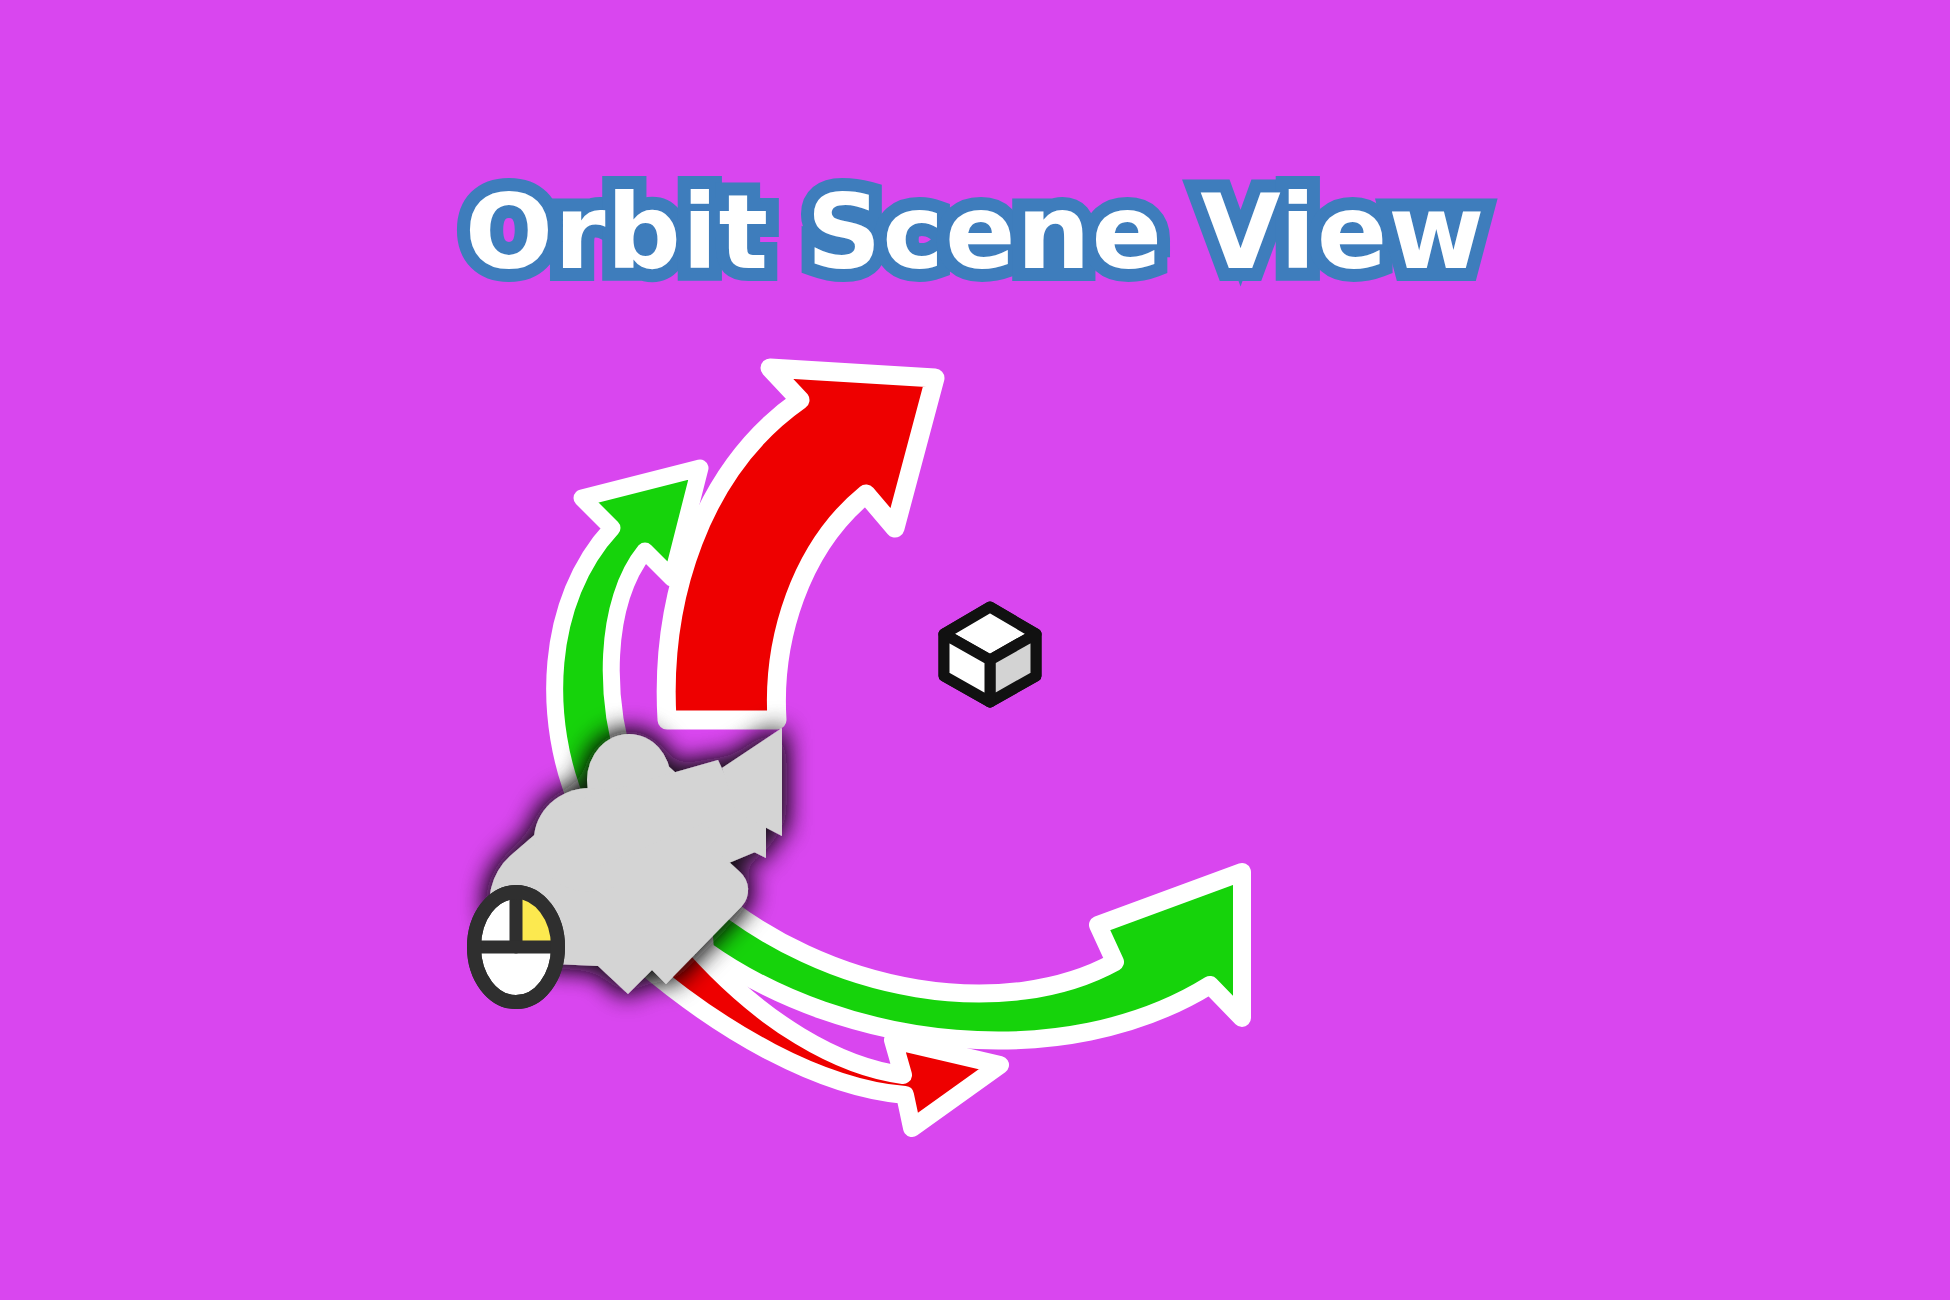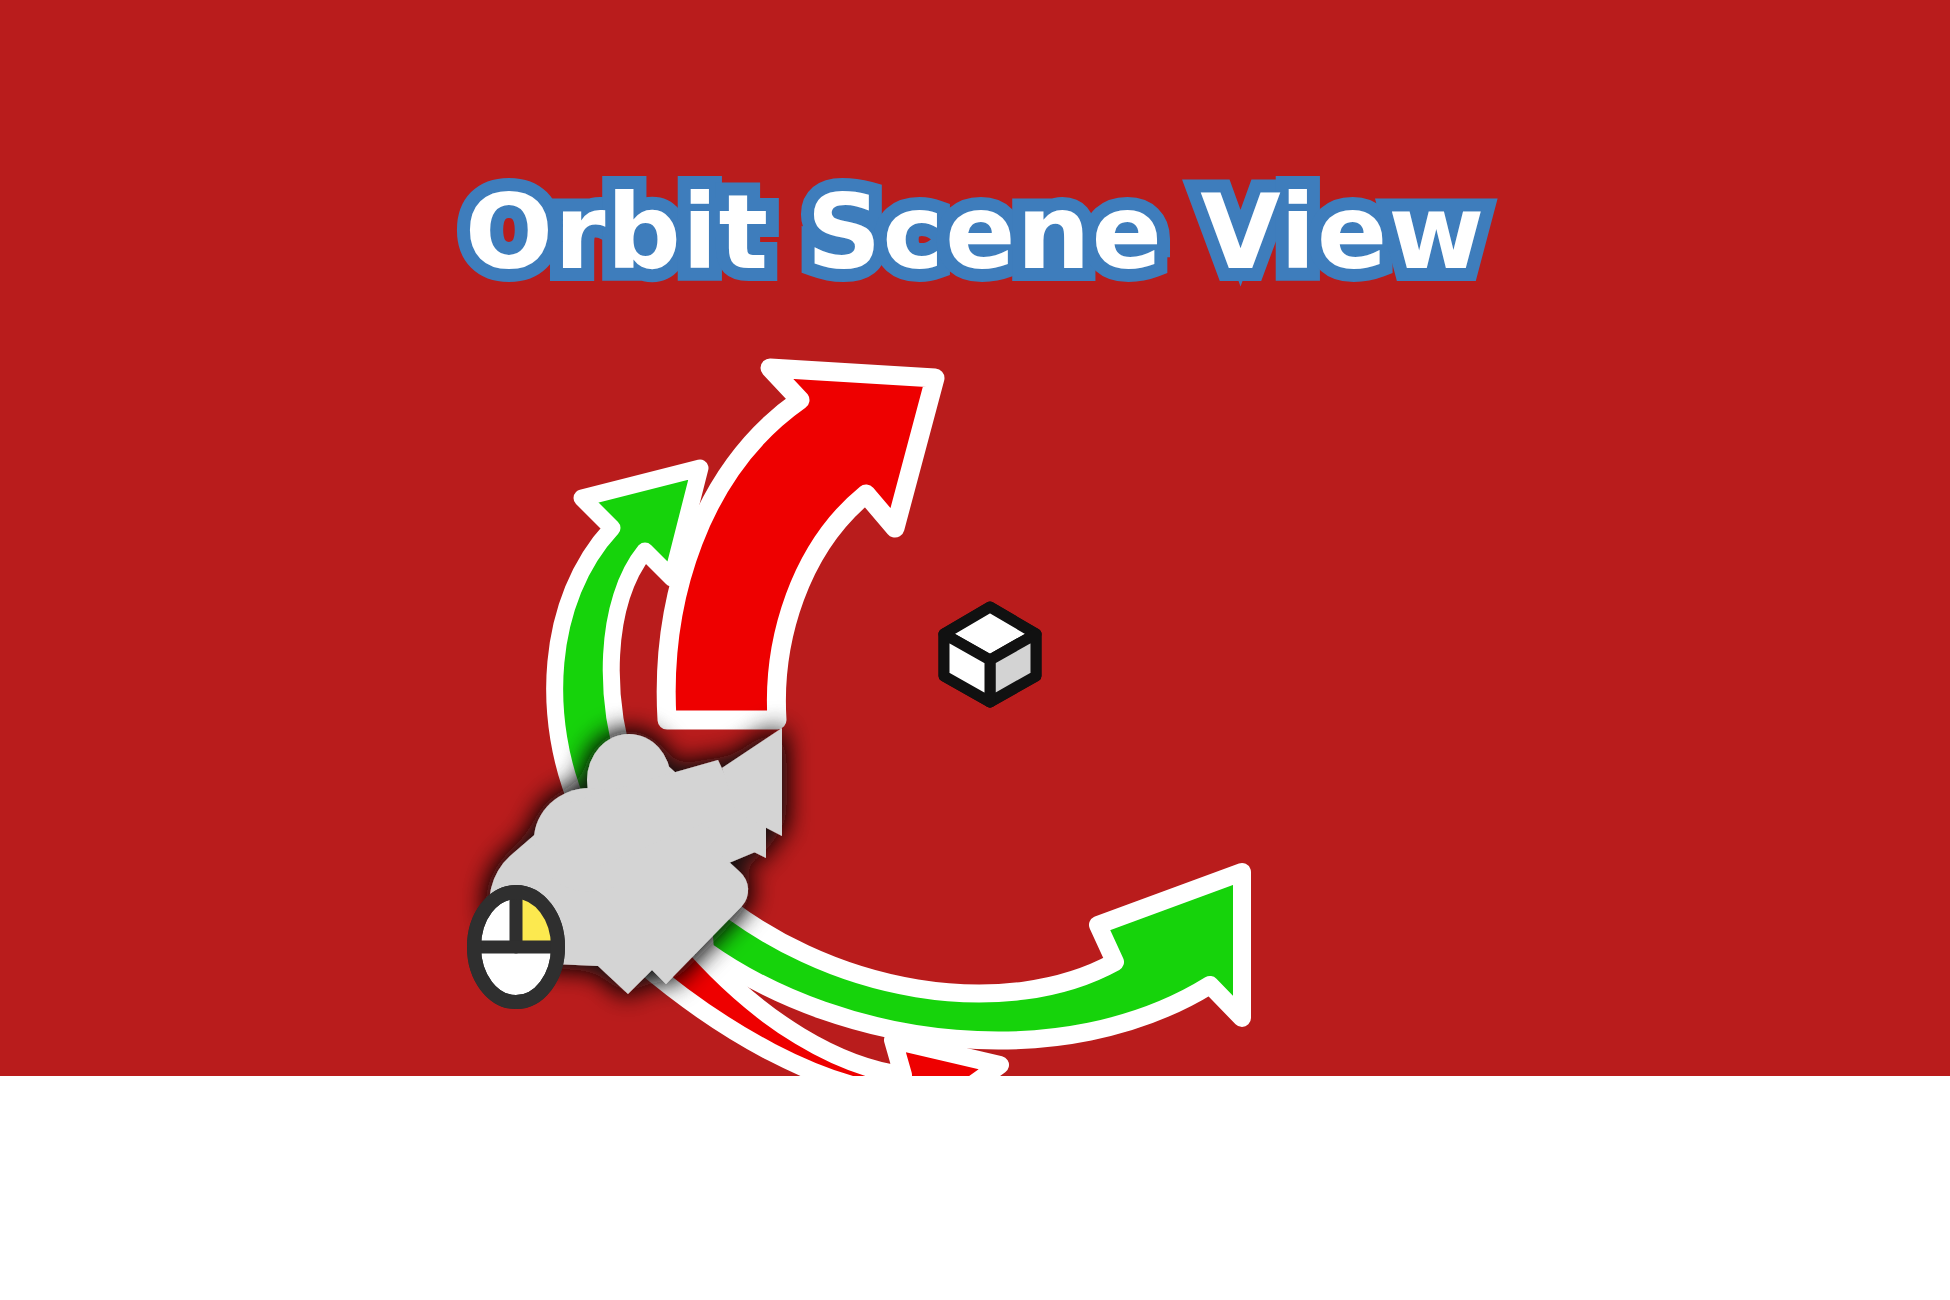--- a/index.html
+++ b/index.html
@@ -8,22 +8,22 @@
   }
   body {
     width: 1950px;
     height: 1300px;
     overflow: hidden;
     font-family: "Liberation Sans", sans-serif;
   }
   #stage {
     position: relative;
     width: 1950px;
-    height: 1076px;
-    background: #b91c1c;
+    height: 1300px;
+    background: #d946ef;
     overflow: hidden;
   }
   #title {
     position: absolute;
     left: 0;
     top: 178px;
     width: 1950px;
     text-align: center;
     font-family: "DejaVu Sans", sans-serif;
     font-weight: bold;

